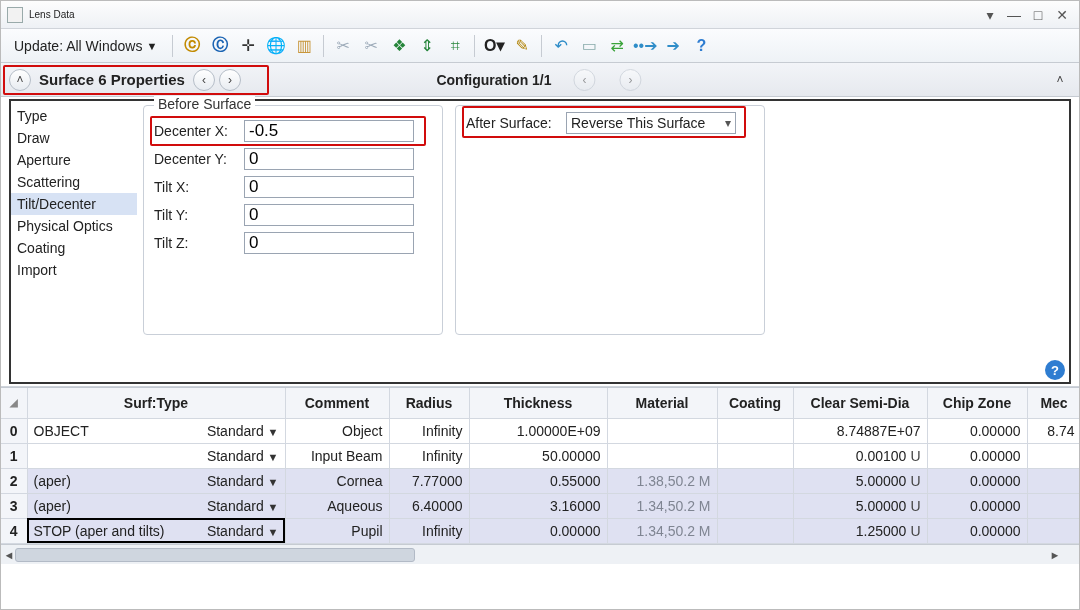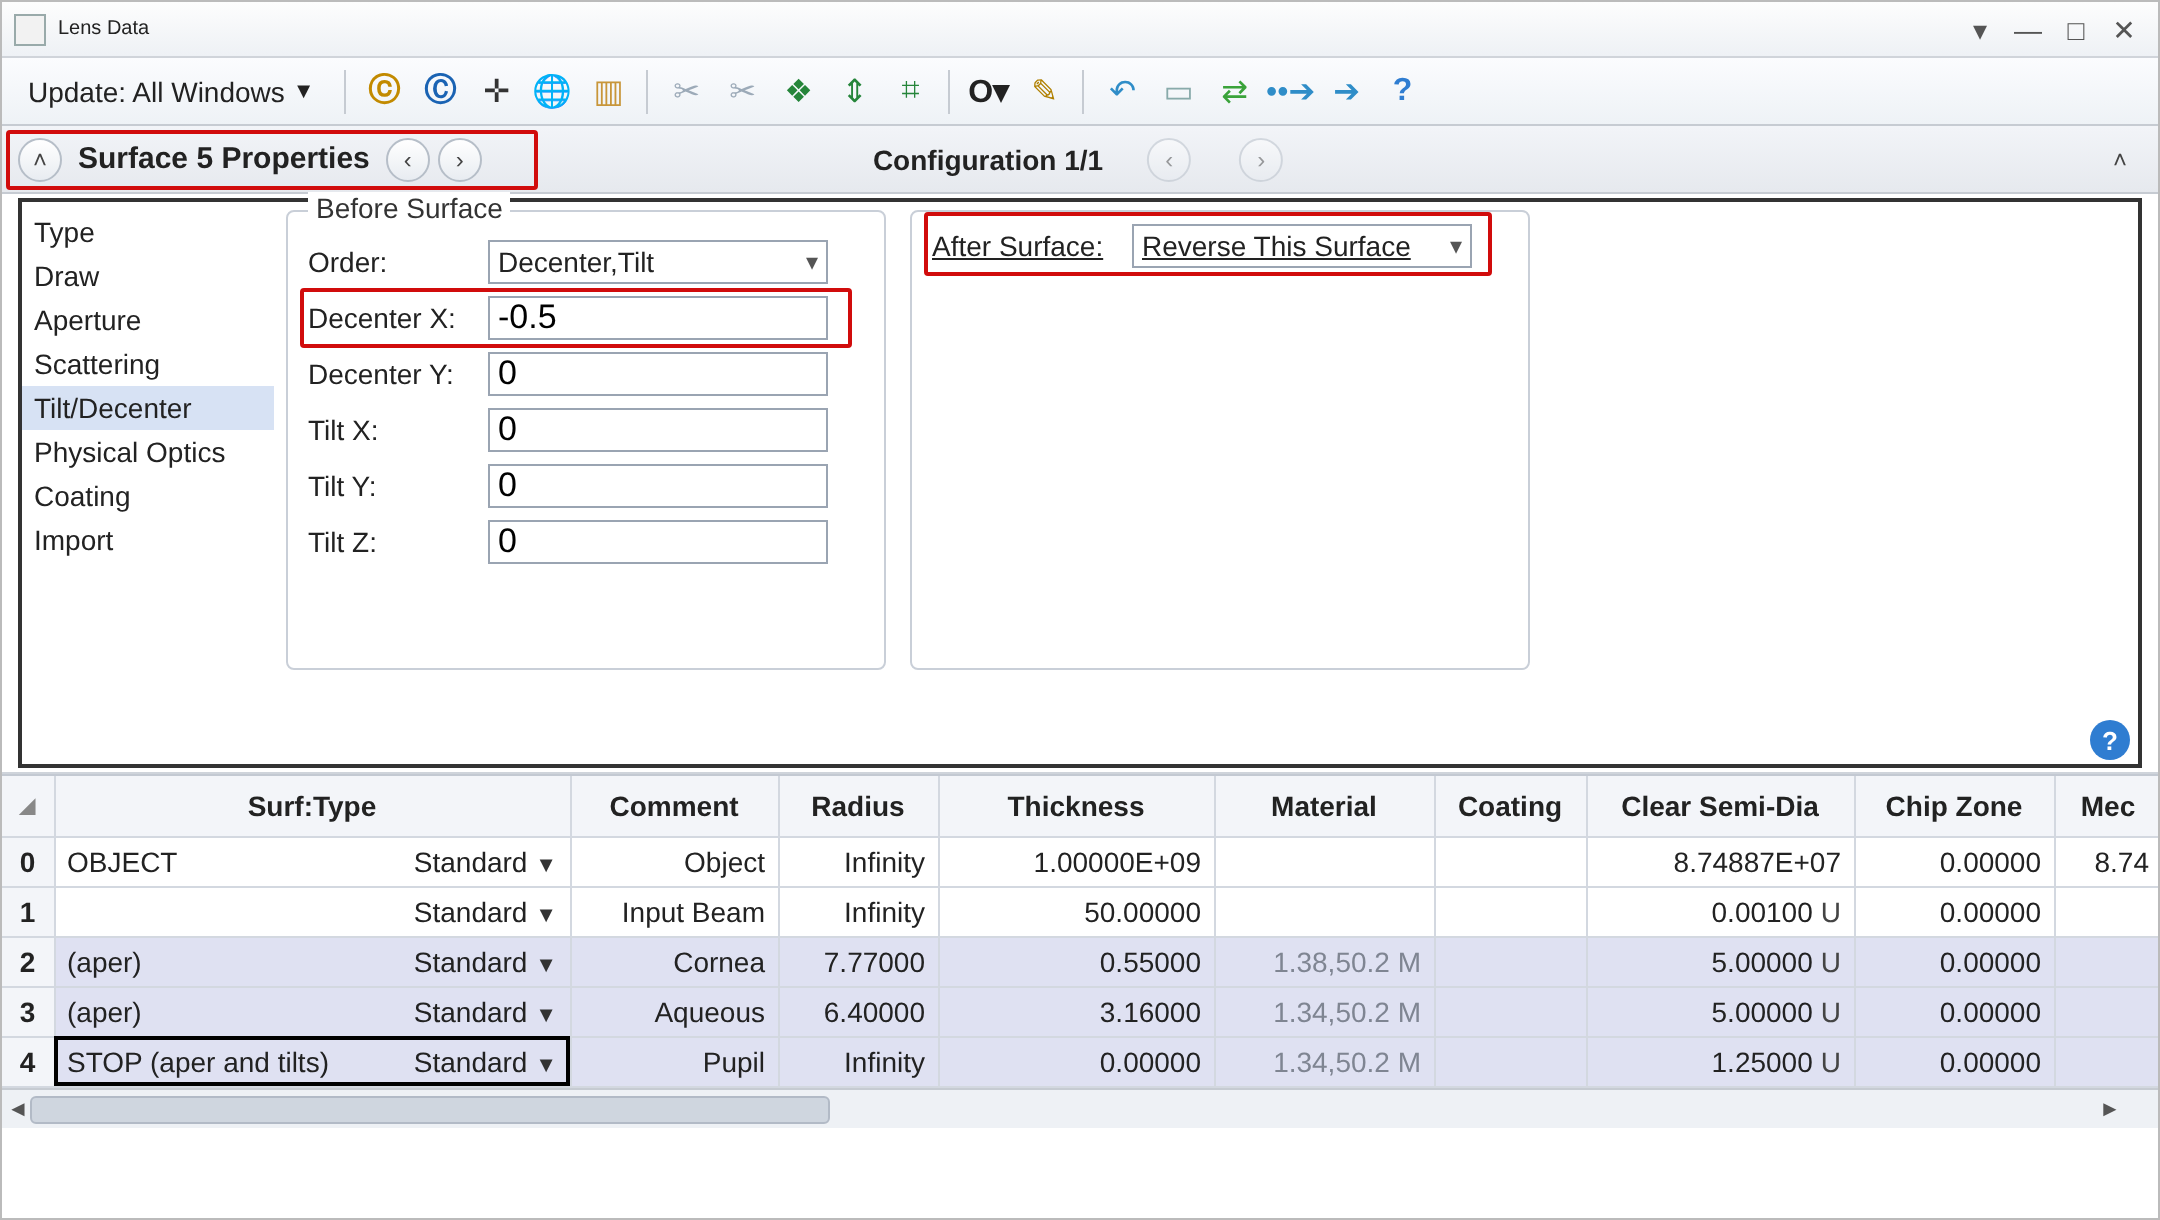--- a/index.html
+++ b/index.html
@@ -97,21 +97,21 @@
     <div class="tb-icon" style="color:#2f8dc8;">↶</div>
     <div class="tb-icon" style="color:#8aa;">▭</div>
     <div class="tb-icon" style="color:#3aa33a;">⇄</div>
     <div class="tb-icon" style="color:#2f8dc8;">••➔</div>
     <div class="tb-icon" style="color:#2f8dc8;">➔</div>
     <div class="tb-icon" style="color:#2f7dd1;font-weight:bold;">?</div>
   </div>
 
   <div class="propheader">
     <div class="circlebtn">˄</div>
-    <div class="prop-title">Surface  5 Properties</div>
+    <div class="prop-title">Surface  6 Properties</div>
     <div class="circlebtn">‹</div>
     <div class="circlebtn">›</div>
 
     <div class="redbox" style="left:2px; top:2px; width:266px; height:30px;"></div>
 
     <div class="cfg">
       <span class="lbl">Configuration 1/1</span>
       <div class="circlebtn circle-dis">‹</div>
       <div class="circlebtn circle-dis">›</div>
     </div>
@@ -129,26 +129,20 @@
       <div class="prop-tab">Aperture</div>
       <div class="prop-tab">Scattering</div>
       <div class="prop-tab selected">Tilt/Decenter</div>
       <div class="prop-tab">Physical Optics</div>
       <div class="prop-tab">Coating</div>
       <div class="prop-tab">Import</div>
     </div>
 
     <div class="before-box">
       <div class="legend">Before Surface</div>
-      <div class="formrow">
-        <label>Order:</label>
-        <div class="combo">
-            <span>Decenter,Tilt</span>
-          </div>
-      </div>
       <div class="formrow" style="position:relative;">
         <label>Decenter X:</label>
         <input class="txt" value="-0.5" style="">
         <div class="redbox" style="left:-4px; top:-4px; width:276px; height:30px;"></div>
       </div>
       <div class="formrow">
         <label>Decenter Y:</label>
         <input class="txt" value="0" style="">
       </div>
       <div class="formrow">
@@ -159,21 +153,21 @@
         <label>Tilt Y:</label>
         <input class="txt" value="0" style="">
       </div>
       <div class="formrow">
         <label>Tilt Z:</label>
         <input class="txt" value="0" style="">
       </div>
     </div>
 
     <div class="after-box">
-      <div class="formrow" style="margin-top:-2px; position:relative;text-decoration:underline;">
+      <div class="formrow" style="margin-top:-2px; position:relative;">
         <label style="width:100px;">After Surface:</label>
         <div class="combo" style="width:170px;">
             <span>Reverse This Surface</span>
           </div>
         <div class="redbox" style="left:-4px; top:-6px; width:284px; height:32px;"></div>
       </div>
     </div>
 
     <div class="help-circle">?</div>
   </div>

